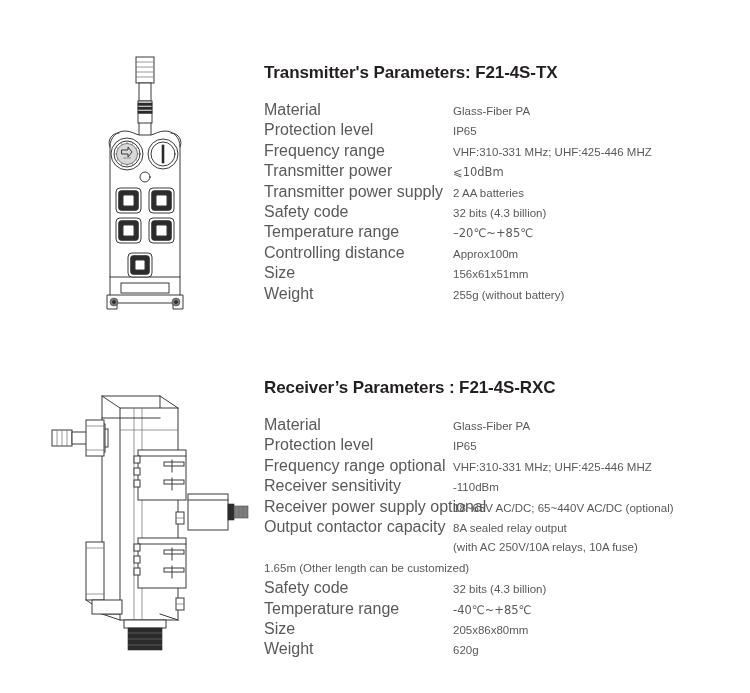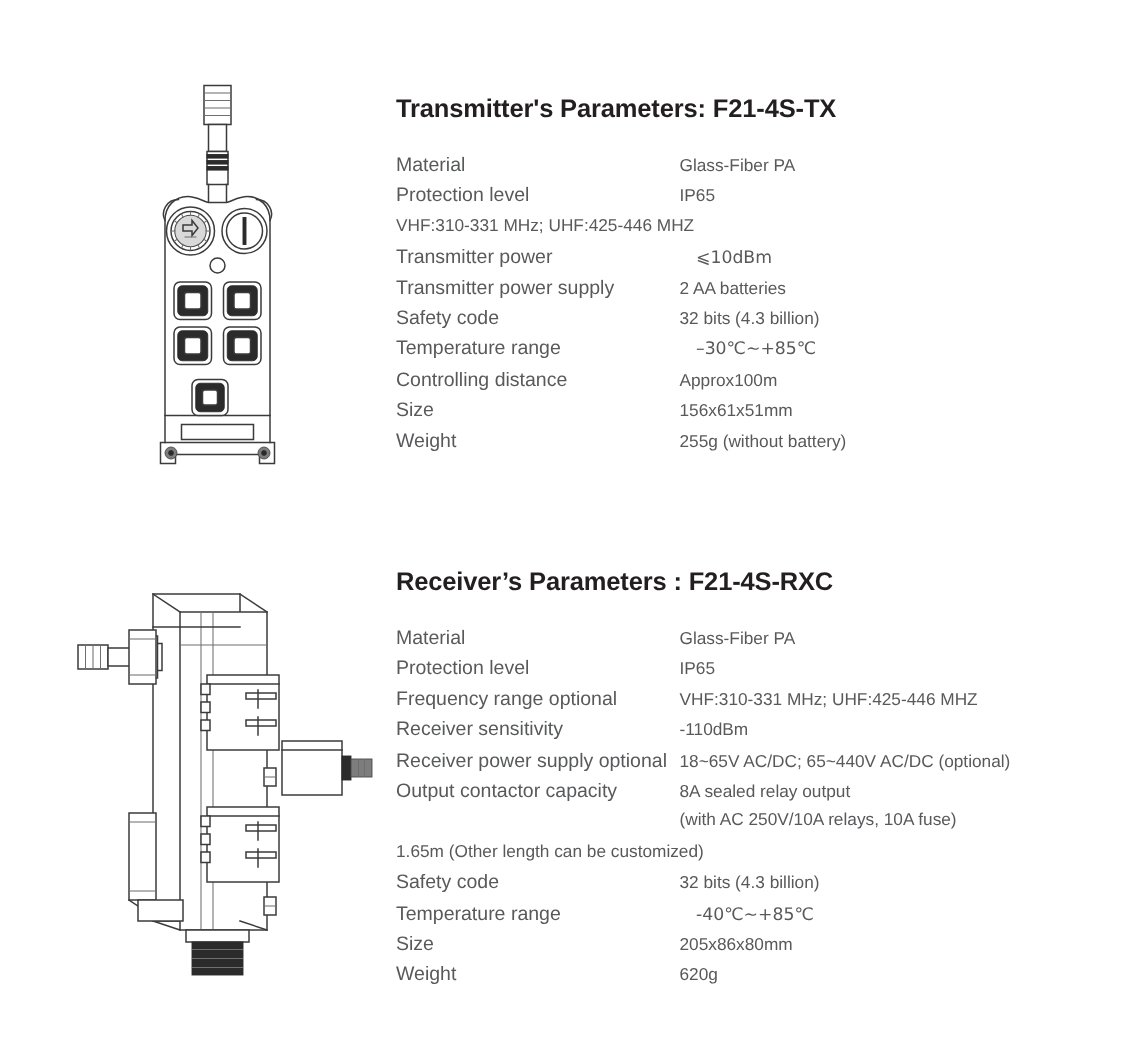--- a/index.html
+++ b/index.html
@@ -74,31 +74,31 @@
   .spec-row {
     display: flex;
     align-items: baseline;
     height: 20.4px;
     line-height: 20.4px;
     white-space: nowrap;
   }
   .spec-label {
     width: 189px;
     flex: 0 0 189px;
-    font-size: 13px;
+    font-size: 16px;
     color: #58595b;
   }
   .spec-value {
     font-size: 11.5px;
     color: #58595b;
     text-align: center;
   }
   .spec-row.continuation .spec-label { visibility: hidden; }
 
-  .deg { font-family: "DejaVu Sans", sans-serif; margin-left: 11px; }
+  .deg { font-family: "DejaVu Sans", sans-serif; }
 
   
   svg.line-art {
     display: block;
     overflow: visible;
   }
   svg.line-art .ln {
     fill: none;
     stroke: #3b3b3b;
     stroke-width: 1;
@@ -234,37 +234,38 @@
       <div class="spec-rows">
         <div class="spec-row">
           <div class="spec-label">Material</div>
           <div class="spec-value">Glass-Fiber PA</div>
         </div>
         <div class="spec-row">
           <div class="spec-label">Protection level</div>
           <div class="spec-value">IP65</div>
         </div>
         <div class="spec-row">
+          <div class="spec-label">Frequency range</div>
           <div class="spec-value">VHF:310-331 MHz; UHF:425-446 MHZ</div>
         </div>
         <div class="spec-row">
           <div class="spec-label">Transmitter power</div>
           <div class="spec-value deg">⩽10dBm</div>
         </div>
         <div class="spec-row">
           <div class="spec-label">Transmitter power supply</div>
           <div class="spec-value">2 AA batteries</div>
         </div>
         <div class="spec-row">
           <div class="spec-label">Safety code</div>
           <div class="spec-value">32 bits (4.3 billion)</div>
         </div>
         <div class="spec-row">
           <div class="spec-label">Temperature range</div>
-          <div class="spec-value deg">–30℃~+85℃</div>
+          <div class="spec-value deg">–20℃~+85℃</div>
         </div>
         <div class="spec-row">
           <div class="spec-label">Controlling distance</div>
           <div class="spec-value">Approx100m</div>
         </div>
         <div class="spec-row">
           <div class="spec-label">Size</div>
           <div class="spec-value">156x61x51mm</div>
         </div>
         <div class="spec-row">

